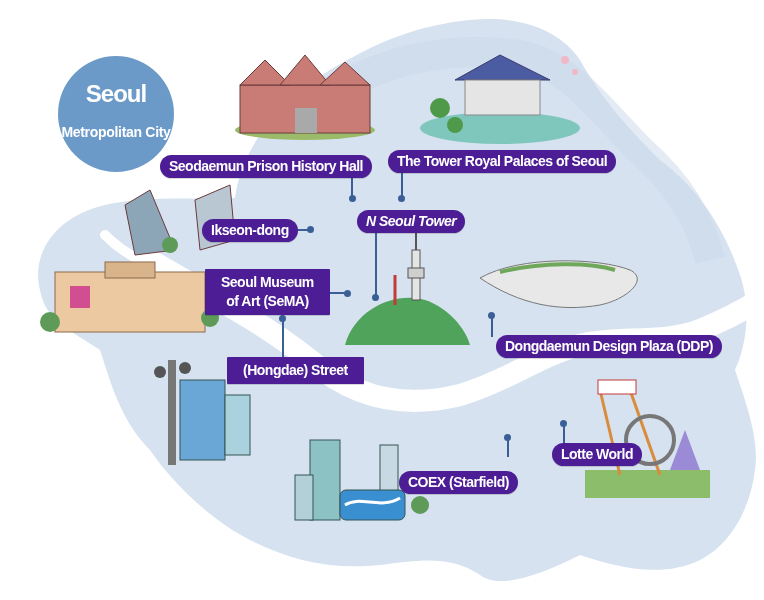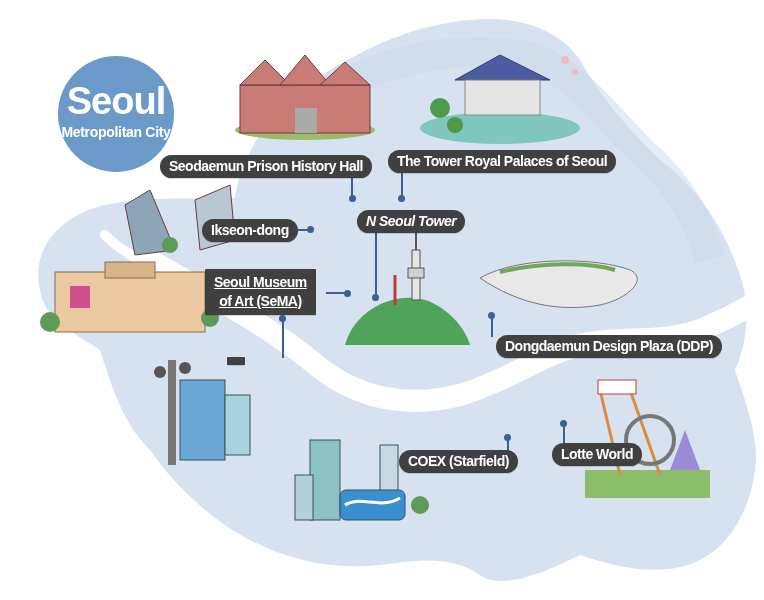--- a/index.html
+++ b/index.html
@@ -1,22 +1,22 @@
 <!DOCTYPE html>
 <html><head>
   <meta charset="utf-8">
   <style>
     html,body{margin:0;padding:0;background:#ffffff;}
     body{width:764px;height:600px;position:relative;overflow:hidden;font-family:"Liberation Sans",sans-serif;}
     .map{position:absolute;left:0;top:0;width:764px;height:600px;}
     .badge{position:absolute;left:58px;top:56px;width:116px;height:116px;border-radius:50%;background:#6b9ac9;color:#fff;text-align:center;}
-    .badge .t1{position:absolute;left:0;right:0;top:24px;font-size:38px;font-weight:bold;letter-spacing:-1px;}
+    .badge .t1{position:absolute;left:0;right:0;top:24px;font-size:24px;font-weight:bold;letter-spacing:-1px;}
     .badge .t2{position:absolute;left:0;right:0;top:68px;font-size:14px;font-weight:bold;letter-spacing:-0.3px;}
-    .label{position:absolute;background:#404040;color:#fff;font-weight:bold;font-size:14px;letter-spacing:-0.5px;border-radius:12px;padding:2px 9px;line-height:19px;white-space:nowrap;box-shadow:0 1px 0 rgba(0,0,0,0.15);}
-    .label.two{text-align:center;border-radius:1px;padding:4px 9px;text-decoration:underline;}
+    .label{position:absolute;background:#4c1d95;color:#fff;font-weight:bold;font-size:14px;letter-spacing:-0.5px;border-radius:12px;padding:2px 9px;line-height:19px;white-space:nowrap;box-shadow:0 1px 0 rgba(0,0,0,0.15);}
+    .label.two{text-align:center;border-radius:1px;padding:4px 16px;}
     .line{position:absolute;background:#3a5f97;}
     .dot{position:absolute;width:7px;height:7px;border-radius:50%;background:#3a5f97;}
   </style>
 </head>
 <body>
 
 <svg class="map" viewBox="0 0 764 600" xmlns="http://www.w3.org/2000/svg">
 
   <path d="M40,290 C30,250 60,215 105,205 C150,195 195,200 235,198 C240,160 265,110 330,70 C380,40 420,25 470,20 C520,15 560,30 580,60 C600,95 620,120 660,160 C700,190 725,230 740,275 C755,320 740,360 735,370 C745,400 760,440 755,470 C750,510 730,545 700,560 C660,580 610,565 580,555 C540,575 500,590 480,575 C450,555 420,560 380,565 C330,570 290,560 250,540 C210,520 170,480 150,450 C120,420 110,380 100,350 C70,330 45,320 40,290 Z" fill="#d6e2f0"></path>
   <path d="M330,95 C380,60 450,45 520,55 C570,65 600,110 640,150 C680,185 700,220 710,260" fill="none" stroke="#c9d8ea" stroke-width="30" opacity="0.5"></path>
@@ -124,15 +124,16 @@
 <div class="label" style="left:160px;top:155px;">Seodaemun Prison History Hall</div>
 <div class="label" style="left:388px;top:150px;">The Tower Royal Palaces of Seoul</div>
 <div class="label" style="left:202px;top:219px;">Ikseon-dong</div>
 <div class="label" style="left:357px;top:210px;font-style:italic;">N Seoul Tower</div>
 <div class="label two" style="left:205px;top:269px;">
   <div>Seoul Museum</div>
   <div>of Art (SeMA)</div>
 </div>
 <div class="label" style="left:470px;top:335px;margin-left:26px;">Dongdaemun Design Plaza (DDP)</div>
 <div class="label two" style="left:227px;top:357px;">
+  <div>(Hongdae) Street</div>
 </div>
-<div class="label" style="left:399px;top:450px;">COEX (Starfield)</div>
+<div class="label" style="left:399px;top:471px;">COEX (Starfield)</div>
 <div class="label" style="left:552px;top:443px;">Lotte World</div>
 
 </body></html>

